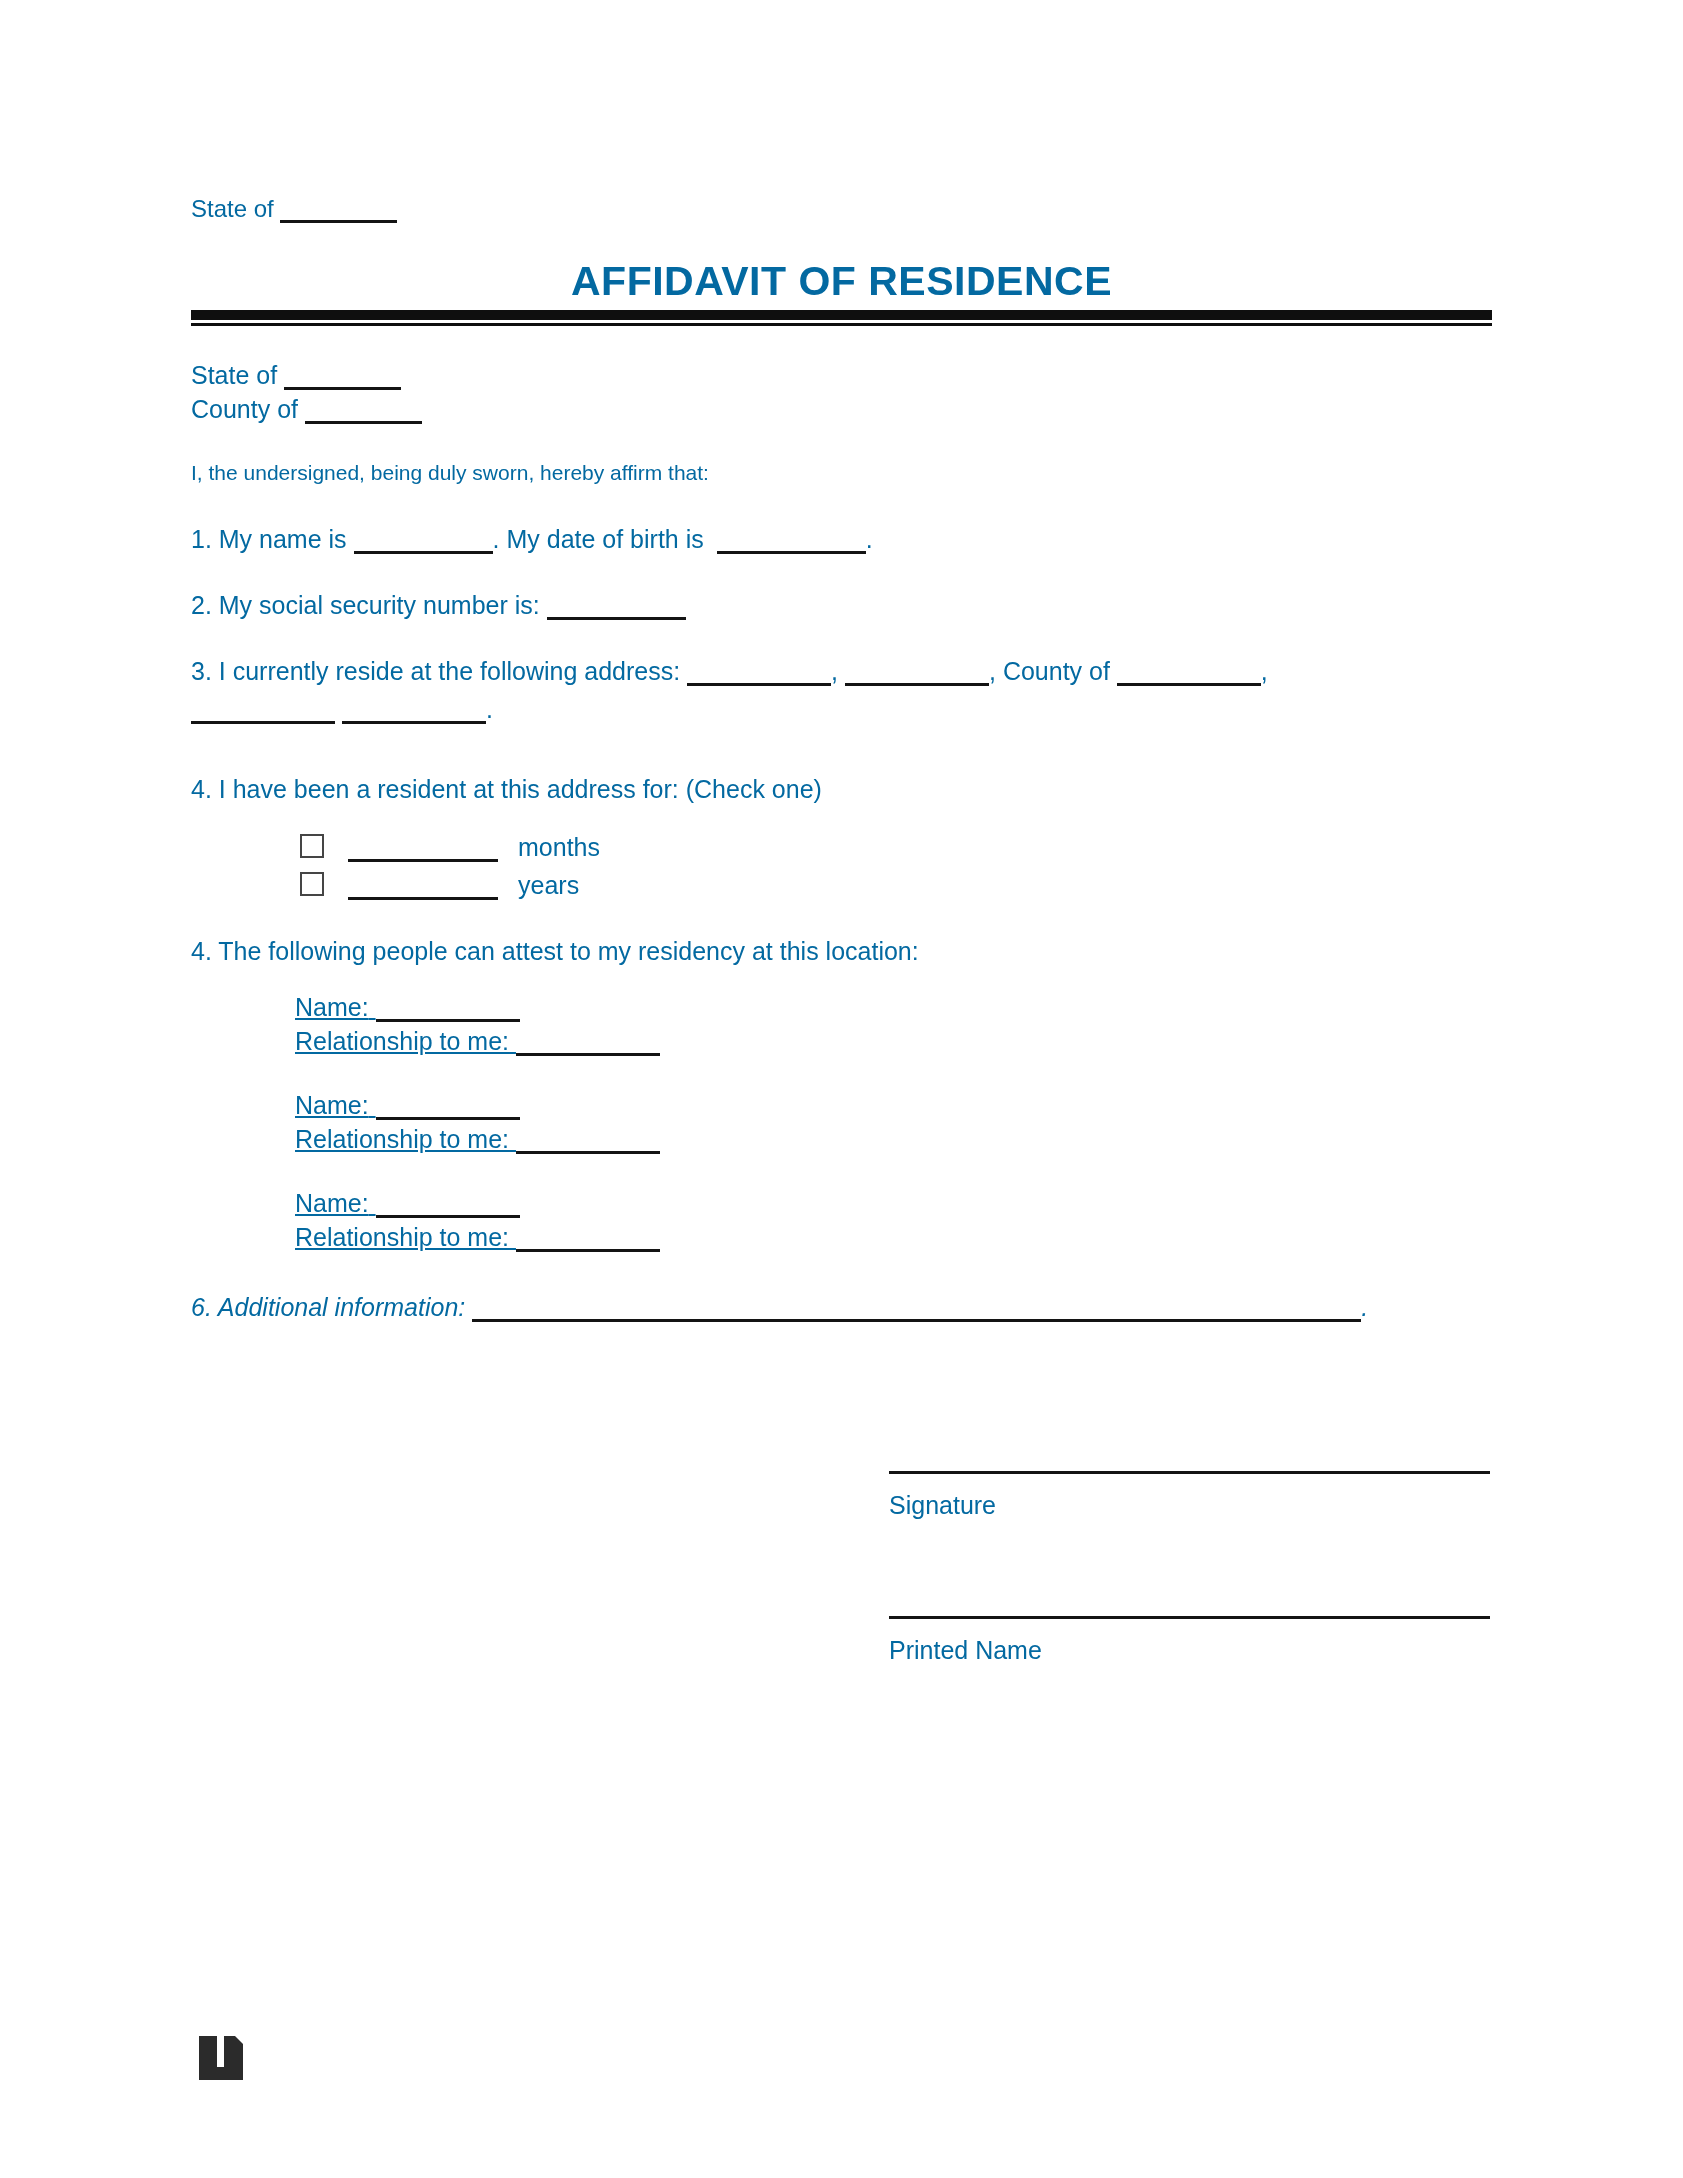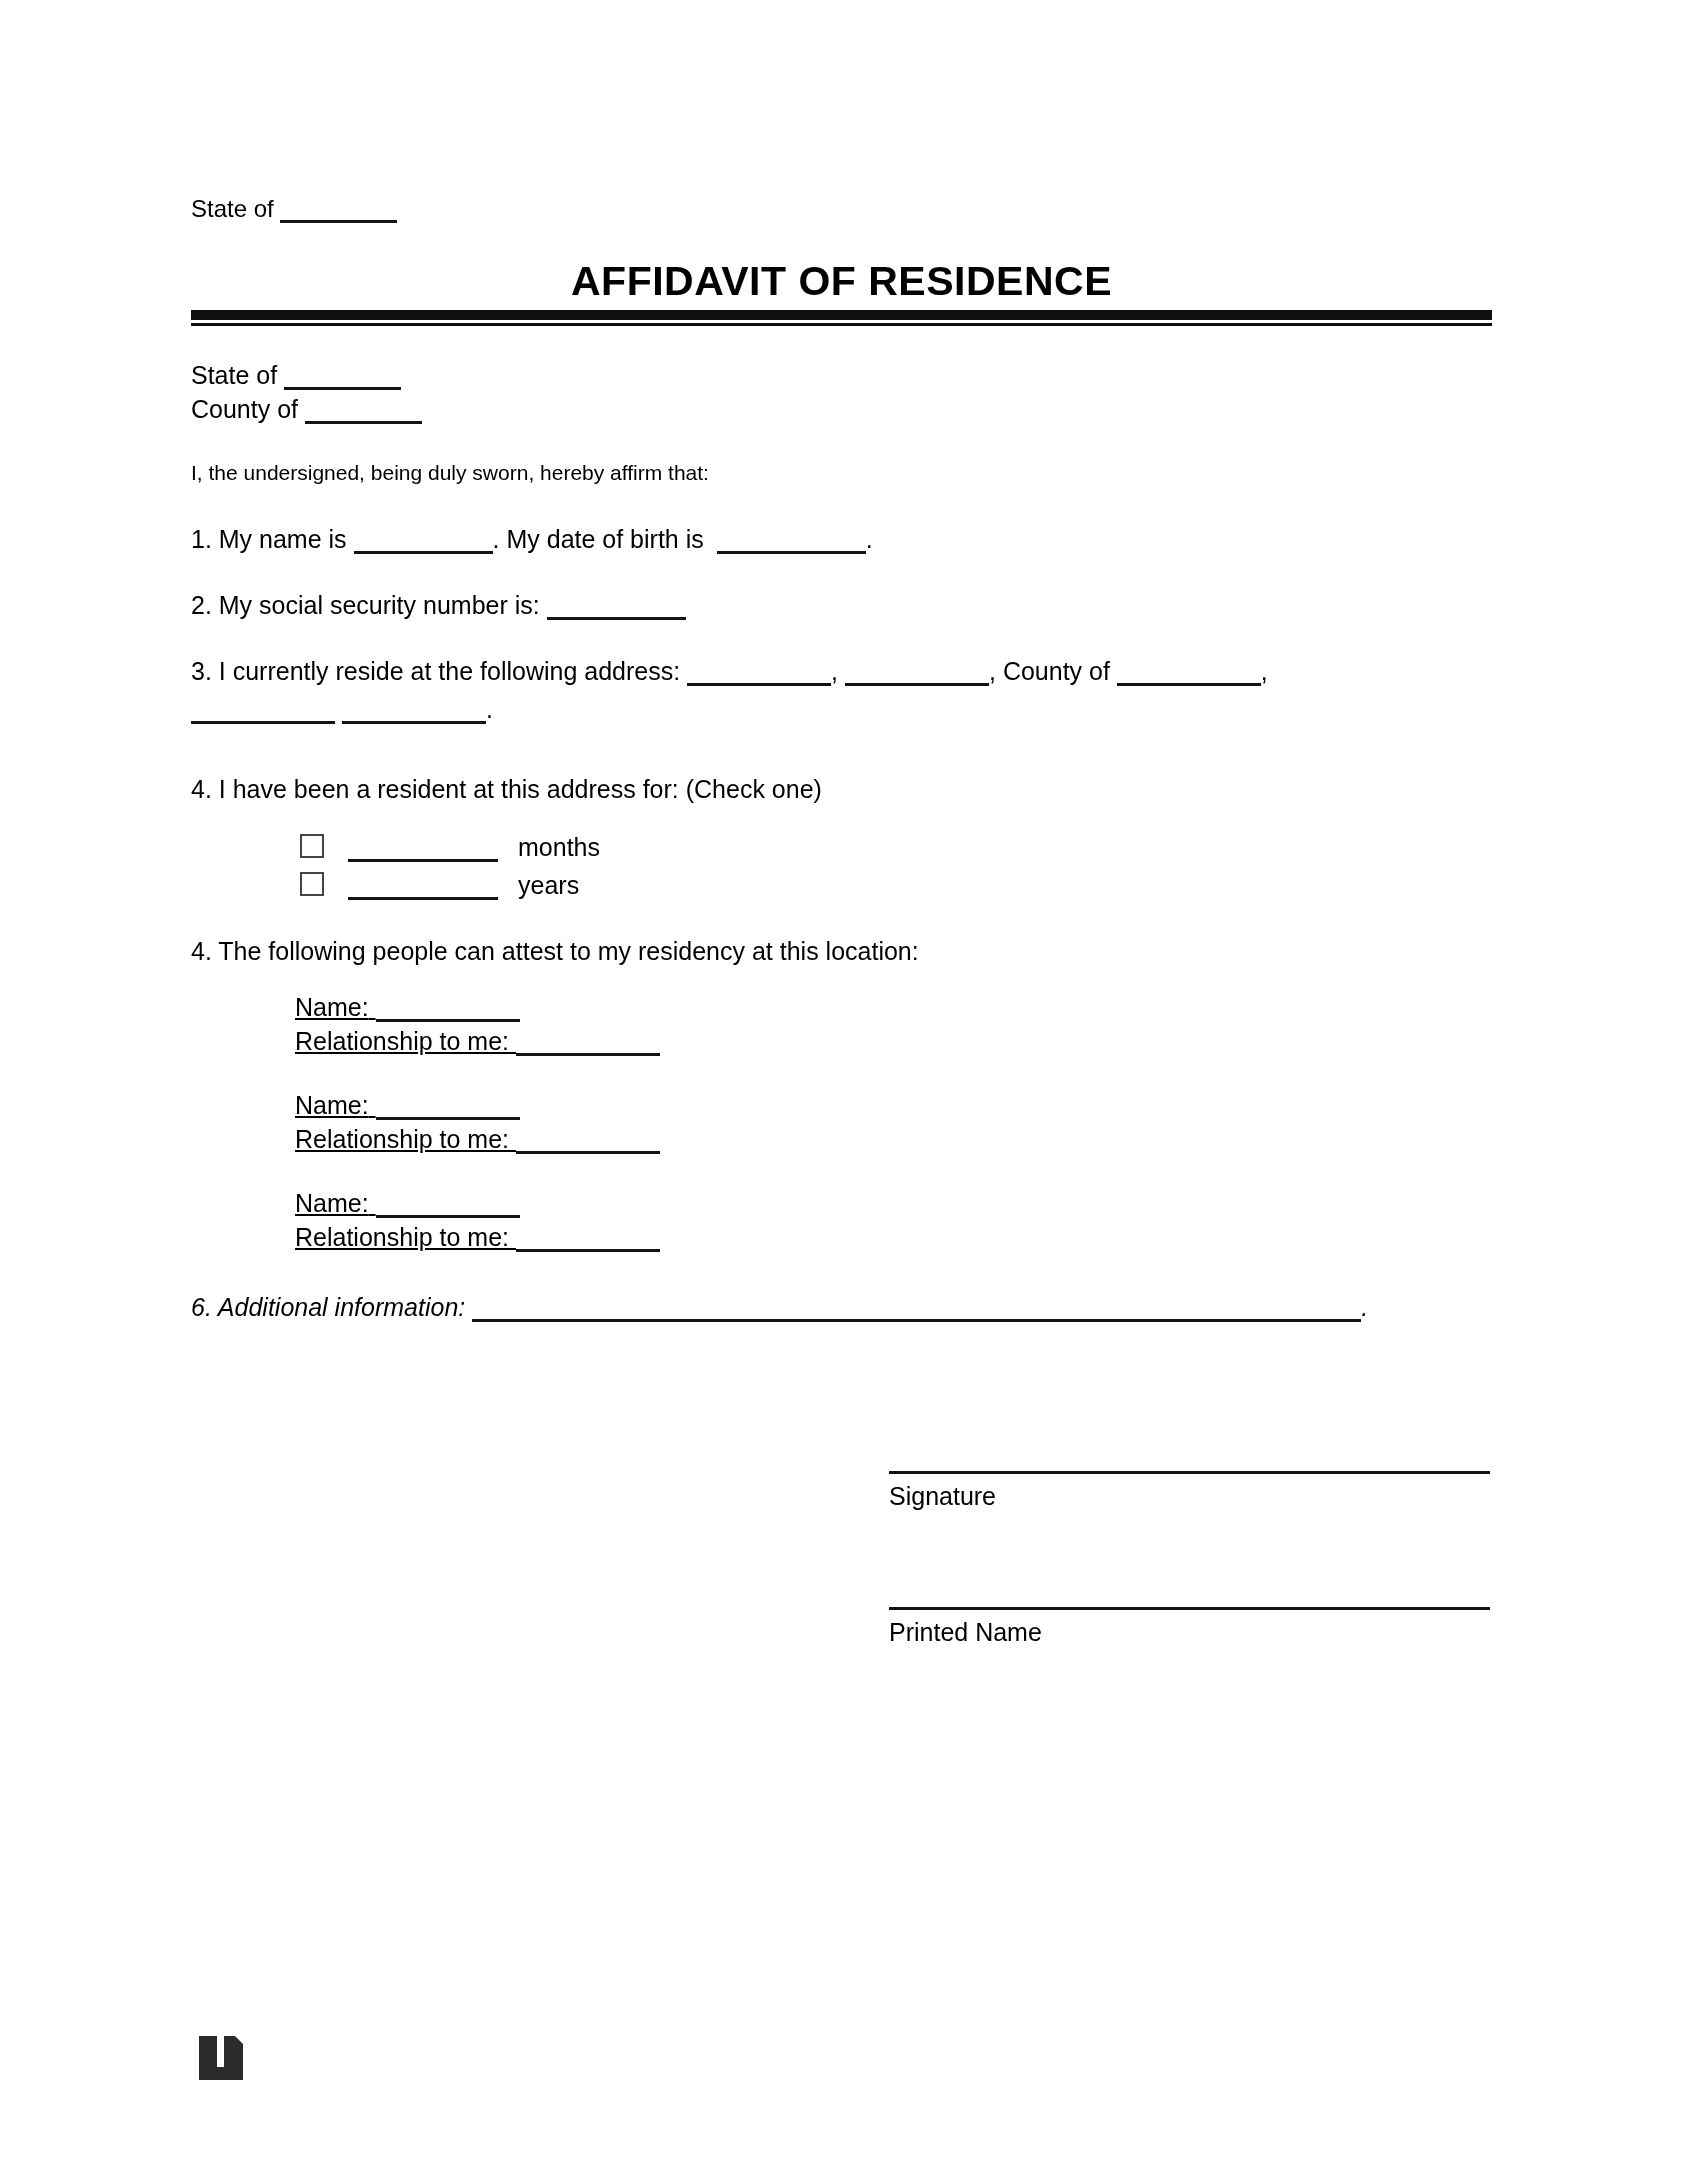--- a/index.html
+++ b/index.html
@@ -1,21 +1,21 @@
 <!DOCTYPE html>
 <html><head>
 <meta charset="utf-8">
 <style>
   html,body{margin:0;padding:0;background:#ffffff;}
   .page{
     position:relative;
     width:1683px;height:2178px;
     background:#ffffff;
     font-family:"Liberation Sans", sans-serif;
-    color:#000000;
+    color:#0369a1;
     box-sizing:border-box;
     padding:194px 191px 0 191px;
     overflow:hidden;
   }
   .top-state{font-size:24px;line-height:30px;}
   .blank{
     display:inline-block;
     border-bottom:3px solid #141414;
     height:26px;
     vertical-align:-6px;
@@ -47,21 +47,21 @@
   .checkbox{
     display:inline-block;width:20px;height:20px;
     border:2px solid #454545;background:#fff;
     margin-right:24px;vertical-align:-2px;
   }
   .unit{margin-left:20px}
   .witness{margin-top:30px;font-size:25px;line-height:34px;padding-left:104px;text-decoration:underline;}
   .witness-first{margin-top:20px;}
   .sig-area{margin-top:137px;margin-left:698px;width:601px;font-size:25px;}
   .sig-line{height:8px;border-bottom:3px solid #141414;}
-  .sig-label{margin-top:4px;line-height:36px;}
+  .sig-label{margin-top:13px;line-height:36px;}
   .printed{margin-top:85px;}
   .logo{position:absolute;left:198px;top:2035px;width:46px;height:46px;}
 </style>
 </head>
 <body>
 
 <div class="page">
 
   <div class="top-state">
     <span>State of</span>

